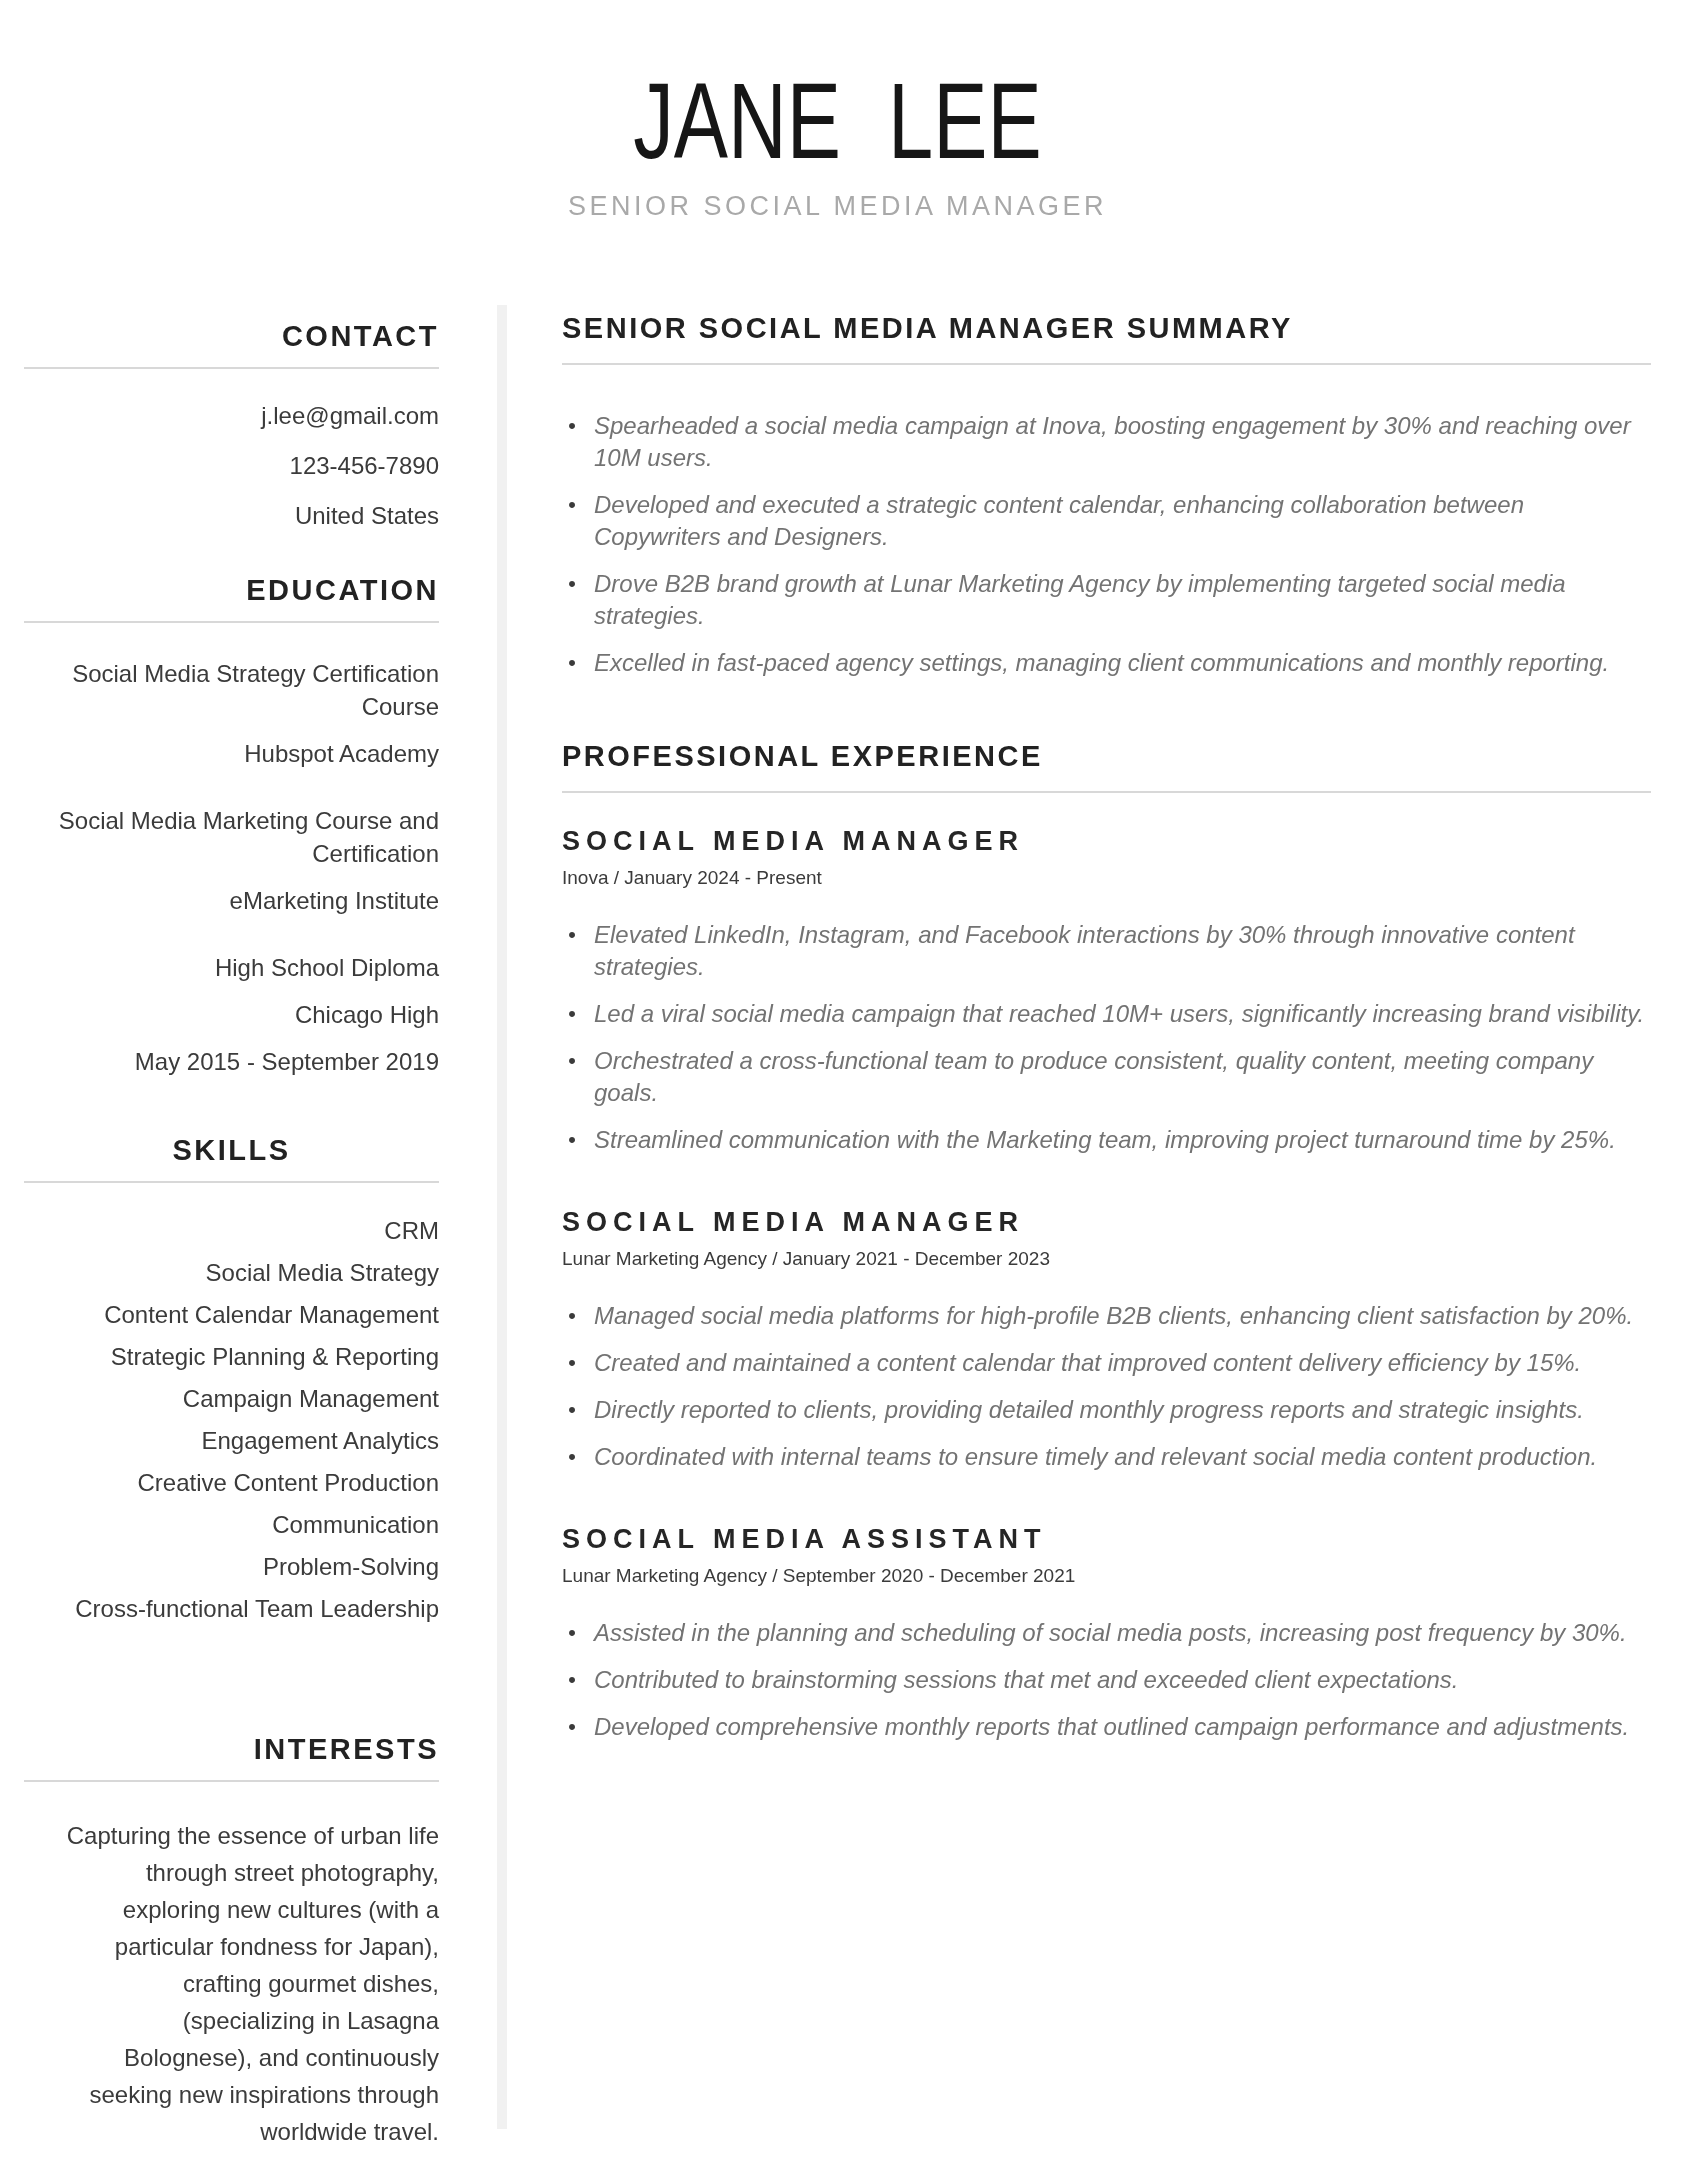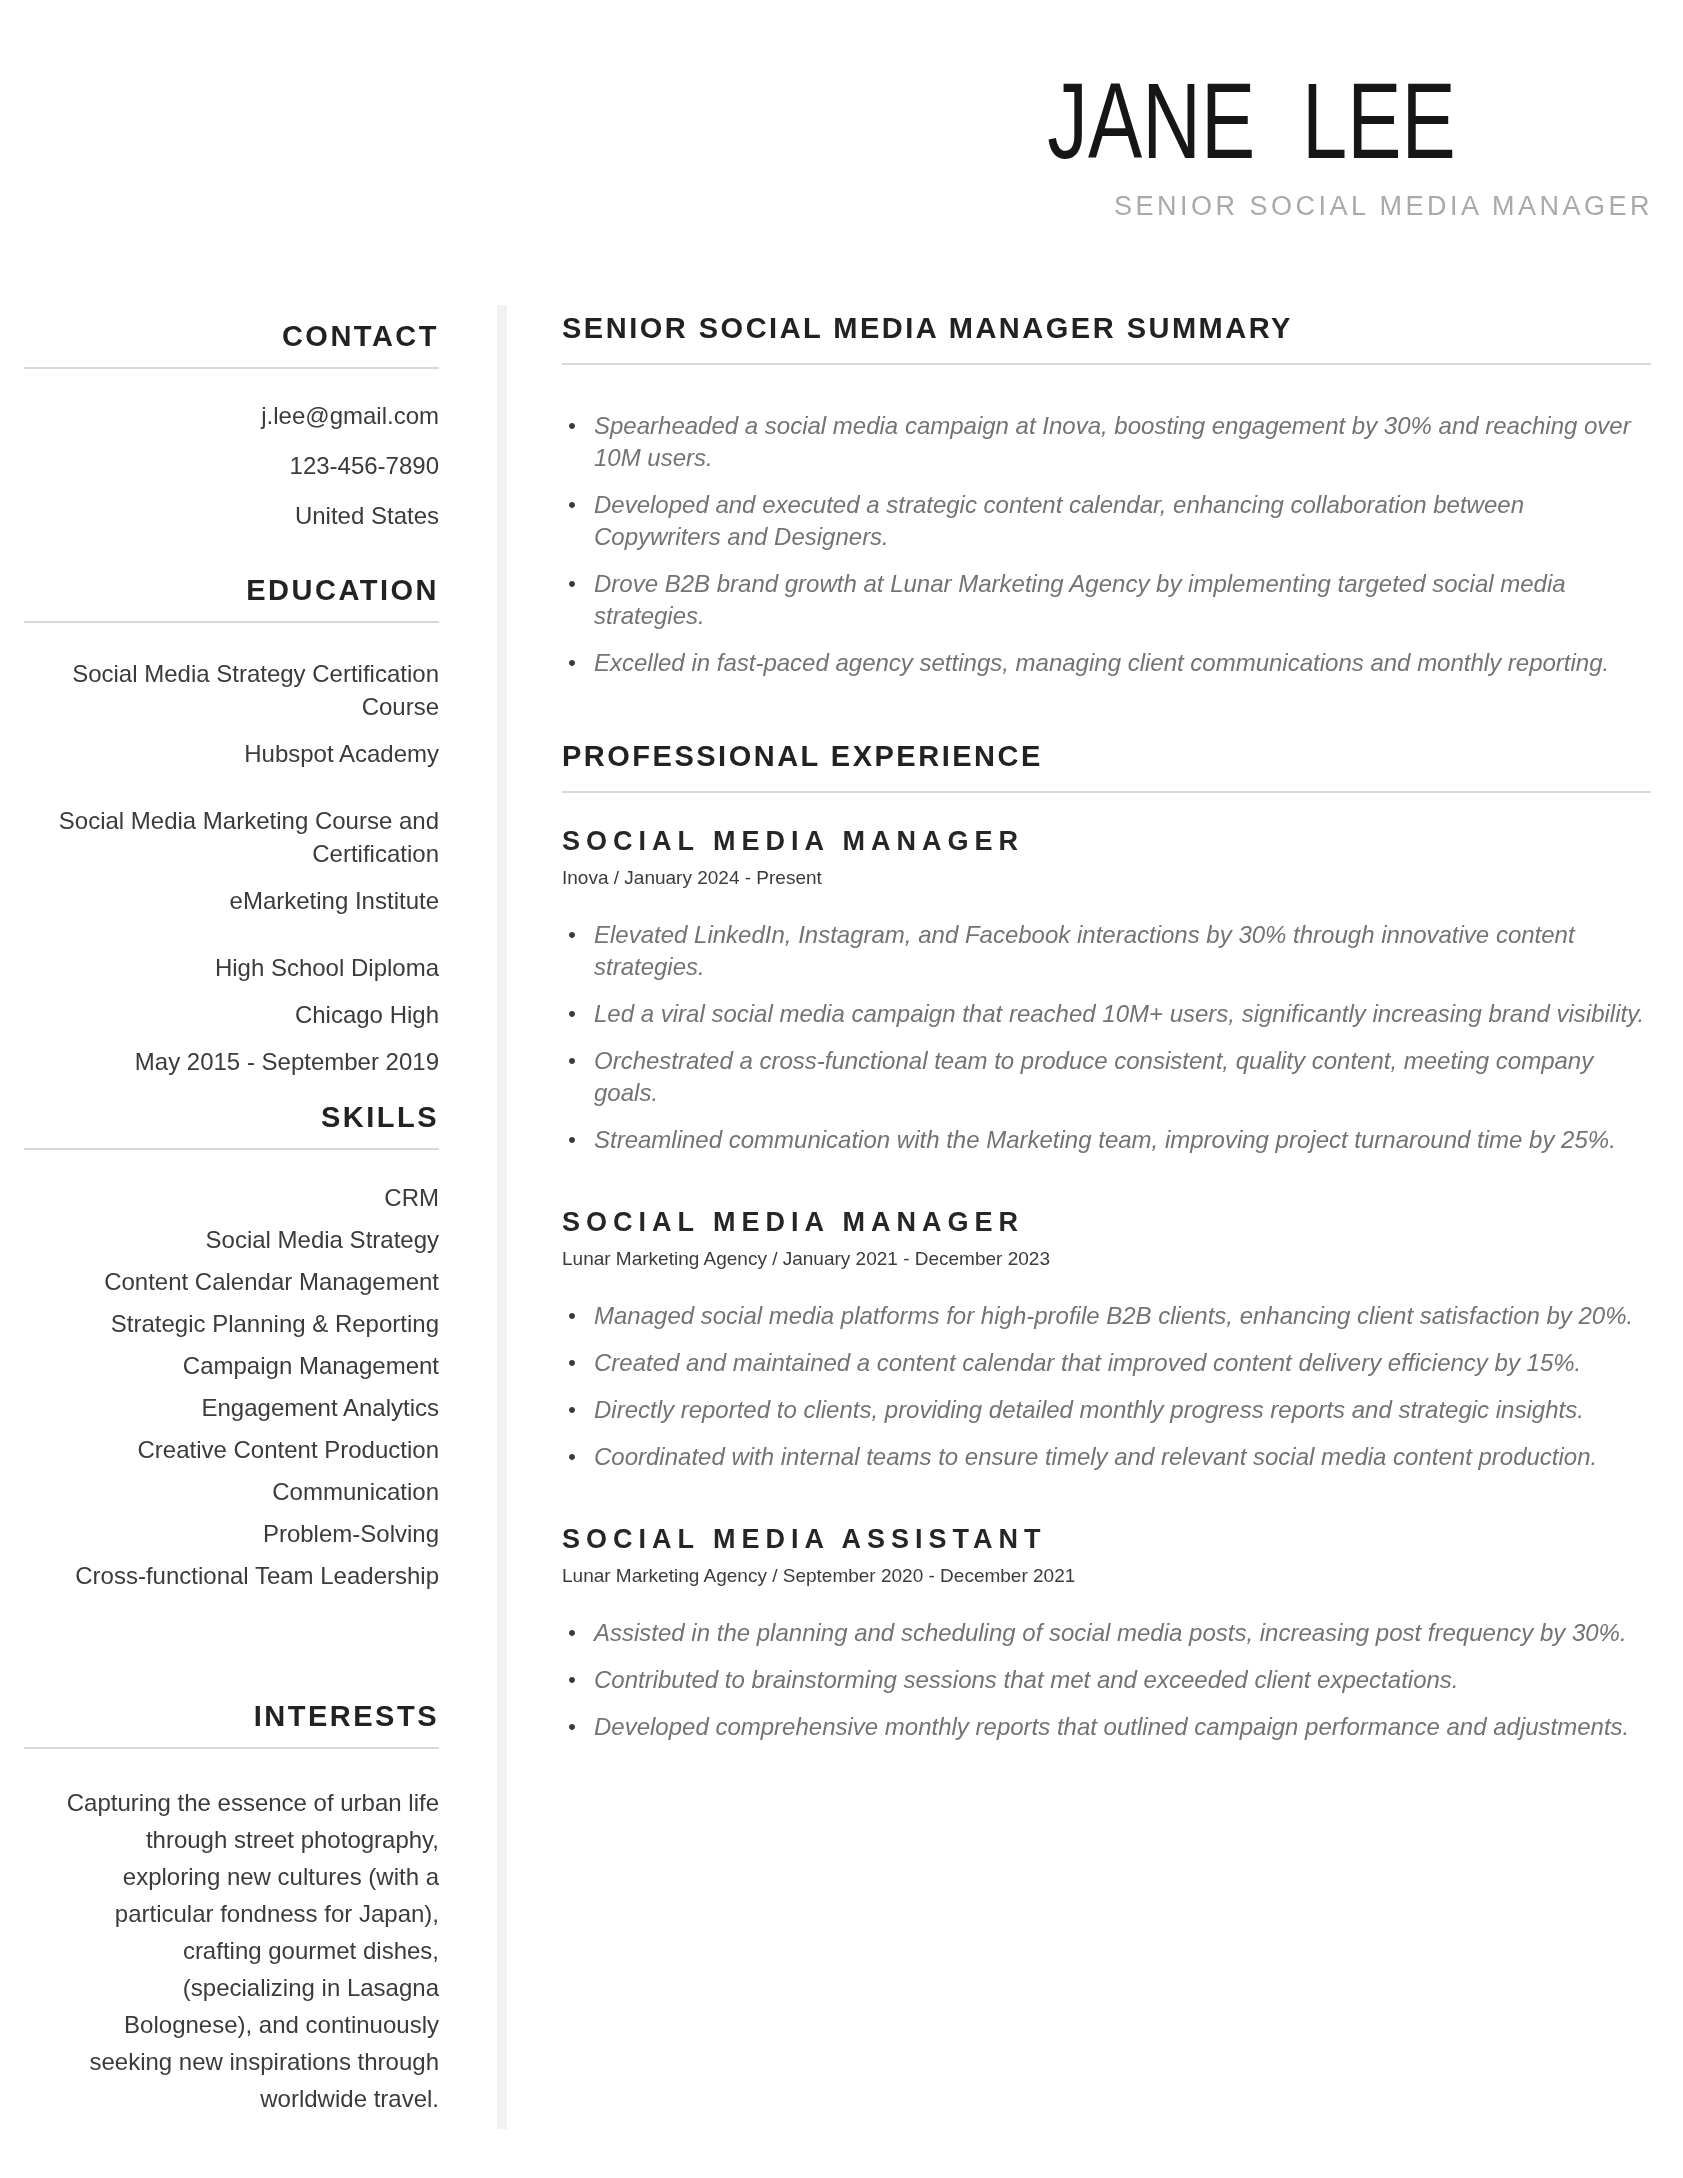--- a/index.html
+++ b/index.html
@@ -1,20 +1,20 @@
 <!DOCTYPE html>
 <html><head>
 <meta charset="utf-8">
 <style>
   html,body{margin:0;padding:0;background:#ffffff;}
   body{width:1683px;height:2178px;font-family:"Liberation Sans","DejaVu Sans",sans-serif;color:#3b3b3b;}
   .page{position:relative;width:1683px;height:2178px;overflow:hidden;background:#ffffff;}
 
   
-  .hdr{position:absolute;top:0;left:10px;width:1643px;text-align:right;}
+  .hdr{position:absolute;top:0;left:16px;width:1643px;text-align:center;}
   .hdr h1{margin:63px 0 0;font-size:107px;font-weight:400;line-height:1.1;color:#161616;
           transform:scaleX(0.76);word-spacing:0.30em;letter-spacing:0;}
   .hdr .subtitle{margin-top:10px;font-size:27px;letter-spacing:3.5px;color:#a9a9a9;font-weight:400;}
 
   
   .sidebar{position:absolute;left:24px;top:297px;width:415px;text-align:right;font-size:24px;}
   .vdivider{position:absolute;left:497px;top:305px;width:10px;height:1824px;background:#f1f1f1;}
   .main{position:absolute;left:562px;top:297px;width:1089px;font-size:24px;}
 
   
@@ -31,21 +31,21 @@
   
   .education-h{margin-top:41px;text-align:right;}
   .edu-list{margin-top:34px;}
   .edu-entry + .edu-entry{margin-top:34px;}
   .edu-degree{line-height:33px;}
   .edu-school{margin-top:14px;line-height:33px;}
   .edu-dates{margin-top:14px;line-height:33px;}
   .edu-dates:empty{display:none;}
 
   
-  .skills-h{margin-top:22px;}
+  .skills-h{margin-top:55px;text-align:center;}
   .skills-list{list-style:none;margin:31px 0 0;padding:0;}
   .skills-list li{line-height:33px;margin-bottom:9px;}
   .skills-list li:last-child{margin-bottom:0;}
 
   
   .interests-h{margin-top:107px;}
   .interests-text{margin:35px 0 0 auto;width:388px;line-height:37px;}
 
   
   .summary-h{margin-top:14px;}

